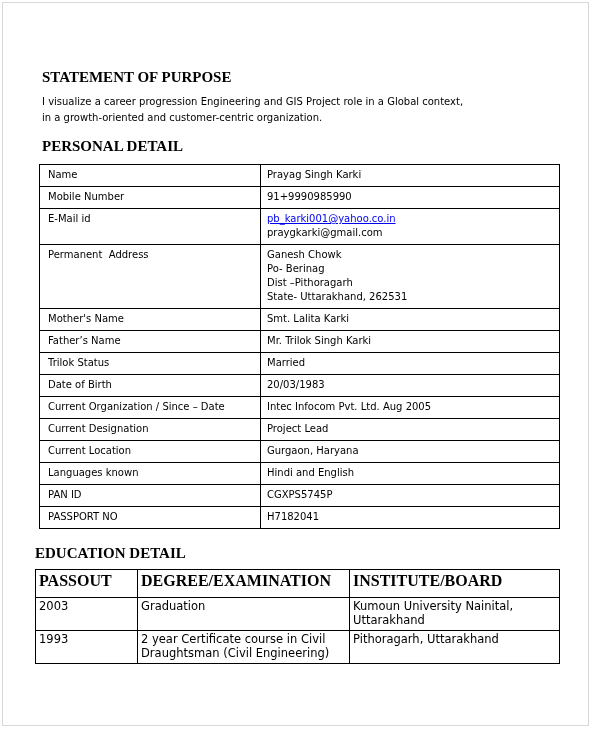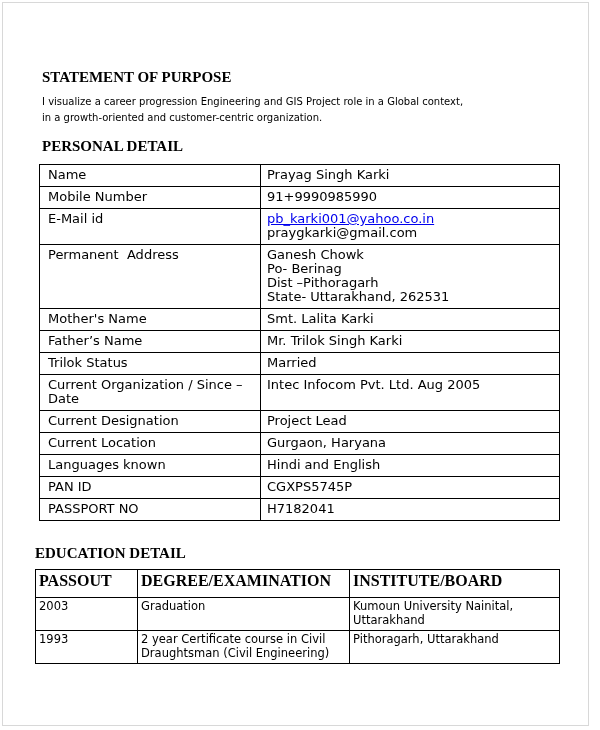--- a/index.html
+++ b/index.html
@@ -45,21 +45,21 @@
     border-collapse: collapse;
     table-layout: fixed;
   }
   td, th {
     border: 1px solid var(--table-border, #000000);
     vertical-align: top;
     overflow: hidden;
   }
   #personal-table { left: 39px; top: 164px; width: 521px; }
   #personal-table td {
-    font-size: 13px;
+    font-size: 10px;
     line-height: 14px;
     padding: 3px 6px 4px;
   }
   #personal-table td.label-cell {
     padding-left: 8px;
     white-space: pre-wrap;
   }
   #education-table { left: 35px; top: 569px; width: 525px; }
   #education-table th {
     font-family: "Liberation Serif", serif;
@@ -134,20 +134,26 @@
       <tr>
         <td class="label-cell">Father’s Name</td>
         <td>
           <div>Mr. Trilok Singh Karki</div>
         </td>
       </tr>
       <tr>
         <td class="label-cell">Trilok Status</td>
         <td>
           <div>Married</div>
+        </td>
+      </tr>
+      <tr>
+        <td class="label-cell">Date of Birth</td>
+        <td>
+          <div>20/03/1983</div>
         </td>
       </tr>
       <tr>
         <td class="label-cell">Current Organization / Since – Date</td>
         <td>
           <div>Intec Infocom Pvt. Ltd. Aug 2005</div>
         </td>
       </tr>
       <tr>
         <td class="label-cell">Current Designation</td>

